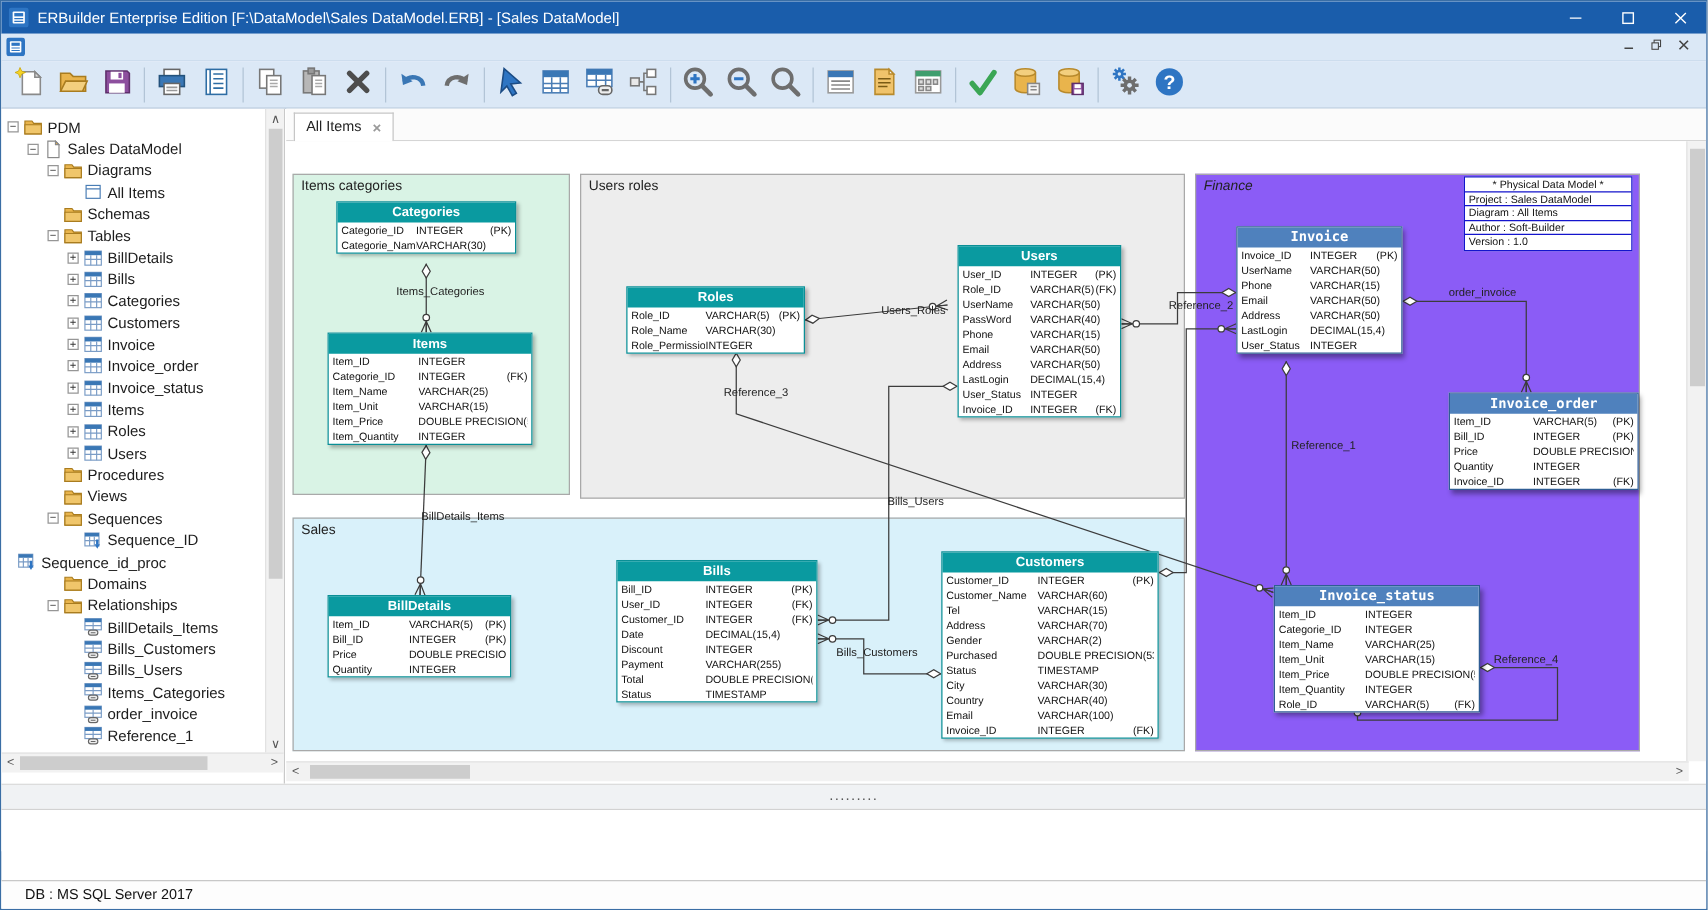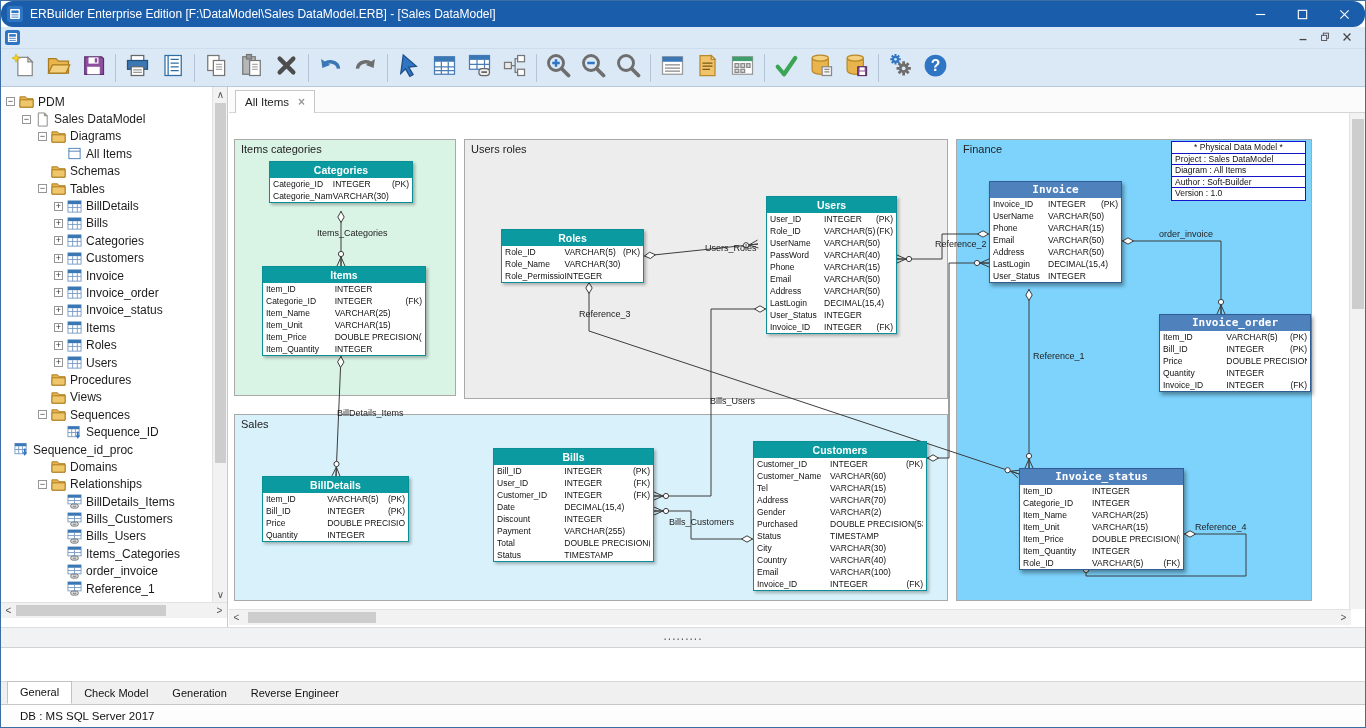--- a/index.html
+++ b/index.html
@@ -2,21 +2,21 @@
 <html><head>
 <meta charset="utf-8">
 <style>
   * { margin:0; padding:0; box-sizing:border-box; }
   body { background:#888; font-family:"Liberation Sans", sans-serif; }
   .app { position:relative; width:1366px; height:728px; background:#fff; overflow:hidden;
          border:1px solid #3a6ea5; font-family:"Liberation Sans", sans-serif; }
 
   
   .titlebar { position:absolute; top:0; left:0; right:0; height:26px; background:#1a5dab;
-              display:flex; align-items:center; padding-left:6px; gap:7px;border-radius:12px; }
+              display:flex; align-items:center; padding-left:6px; gap:7px; }
   .titlebar .title { color:#fff; font-size:12px; white-space:nowrap; }
   .win-controls { margin-left:auto; display:flex; height:26px; }
   .win-btn { width:42px; height:26px; display:flex; align-items:center; justify-content:center; }
   .win-btn svg { width:13px; height:13px; }
 
   
   .menubar { position:absolute; top:26px; left:0; right:0; height:22px; background:#dbe8f6;
              display:flex; align-items:center; padding:0 4px; border-bottom:1px solid #cdddee; }
   .menu-item { padding:2px 9px; font-size:12px; color:#111; }
   .mdi-controls { margin-left:auto; display:flex; gap:10px; padding-right:8px; }
@@ -636,21 +636,21 @@
     <div class="canvas" id="canvas">
         <div class="region" style="left: 5px; top: 26px; width: 222px; height: 257px; background: rgb(217, 243, 229); z-index: 1;">
           <span class="region-label">Items categories</span>
         </div>
         <div class="region" style="left: 235px; top: 26px; width: 484px; height: 260px; background: rgb(237, 237, 237); z-index: 1;">
           <span class="region-label">Users roles</span>
         </div>
         <div class="region" style="left: 5px; top: 301px; width: 714px; height: 187px; background: rgb(217, 241, 250); z-index: 1;">
           <span class="region-label">Sales</span>
         </div>
-        <div class="region" style="left: 727px; top: 26px; width: 356px; height: 462px; background: #7dd3fc; z-index: 1;">
+        <div class="region" style="left: 727px; top: 26px; width: 356px; height: 462px; background: #8b5cf6; z-index: 1; font-style: italic;">
           <span class="region-label">Finance</span>
         </div>
         <svg width="1122" height="496" class="conn-svg">
           <polyline points="112,98 112,153" fill="none" stroke="#3c3c3c" stroke-width="1"></polyline>
           <polygon points="112,98.5 108.8,104 112,109.5 115.2,104" fill="#fff" stroke="#3c3c3c"></polygon>
           <path d="M112 144 L108 153M112 144 L112 153M112 144 L116 153" stroke="#3c3c3c" fill="none"></path>
           <circle cx="112" cy="141" r="2.6" fill="#fff" stroke="#3c3c3c"></circle>
           <polyline points="112,243 107,363" fill="none" stroke="#3c3c3c" stroke-width="1"></polyline>
           <polygon points="111.97918472764391,243.49956653654618 108.55299089783138,248.86158069547514 111.5212487358099,254.49003034056204 114.94744256562244,249.1280161816331" fill="#fff" stroke="#3c3c3c"></polygon>
           <path d="M107.37467490240964 354.0078023421688 L103.00346770763059 362.8334778211513M107.37467490240964 354.0078023421688 L107 363M107.37467490240964 354.0078023421688 L110.99653229236941 363.1665221788487" stroke="#3c3c3c" fill="none"></path>
@@ -1062,22 +1062,16 @@
     </div>
     <div class="sb-v" style="top:26px;height:496px;right:0;width:16px;">
       <div class="sb-thumb" style="position:absolute;top:6px;left:2px;width:12px;height:190px;"></div>
     </div>
   </div>
 
   <div class="splitter">
     <span style="position:relative;top:3px;">.........</span>
   </div>
   <div class="lower-panel"></div>
-  <div class="bottom-tabs" id="bottom-tabs">
-      <div class="btab active">General</div>
-      <div class="btab">Check Model</div>
-      <div class="btab">Generation</div>
-      <div class="btab">Reverse Engineer</div>
-    </div>
   <div class="statusbar">
     <span>DB : MS SQL Server 2017</span>
   </div>
 </div>
 
 </body></html>

